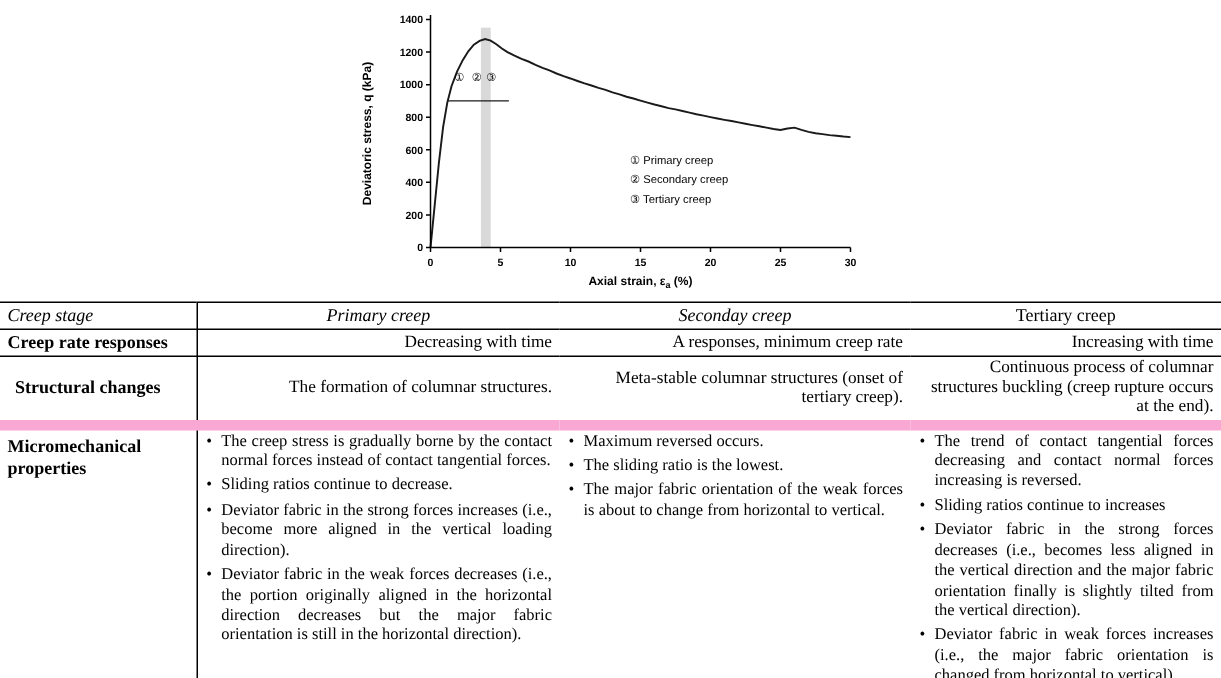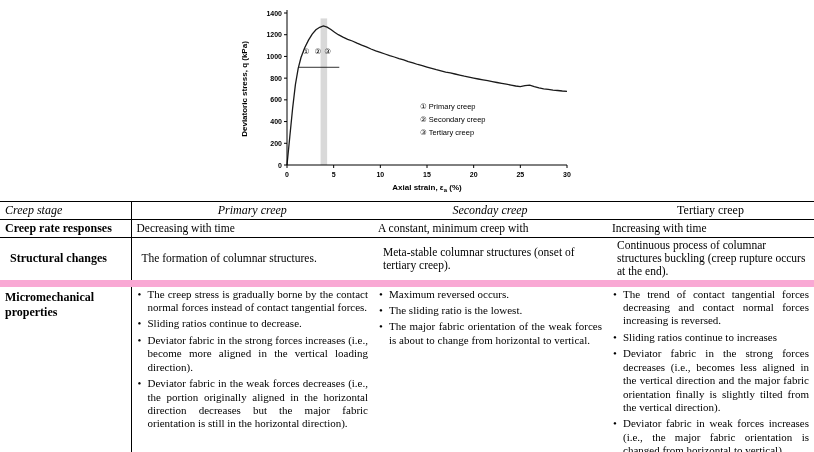--- a/index.html
+++ b/index.html
@@ -10,21 +10,21 @@
   table.creep{width:814px;border-collapse:collapse;table-layout:fixed;
               border-top:1px solid #000;border-bottom:3px double #000;margin-top:2px;}
   table.creep th,table.creep td{padding:1px 5px;vertical-align:middle;}
   thead th{border-bottom:1px solid #000;font-size:12px;font-weight:normal;text-align:center;height:15px;}
   th.first{text-align:left;}
   .ital{font-style:italic;}
   .col-label{border-right:1px solid #000;}
   td.rowlabel{font-weight:bold;font-size:12px;text-align:left;}
   tr.row-rate td{border-bottom:1px solid #000;height:14px;}
   tr.row-struct td{border-bottom:7px solid #f9a8d4;height:32px;padding-left:10px;}
-  td.c{text-align:left;font-size:11.5px;line-height:1.15;}
+  td.c{text-align:right;font-size:11.5px;line-height:1.15;}
   tr.row-micro td{vertical-align:top;}
   td.bullets{font-size:11px;text-align:justify;padding:3px 9px 3px 9px;line-height:1.22;}
   td.bullets ul{margin:0;padding:0;list-style:none;}
   td.bullets li{position:relative;padding-left:11px;margin-bottom:3px;}
   td.bullets li::before{content:"\2022";position:absolute;left:1px;top:0;}
   td.rowlabel.top{vertical-align:top;padding-top:3px;}
 </style>
 </head>
 <body>
 
@@ -90,21 +90,21 @@
         <th class="first ital col-label">Creep stage</th>
         <th class="ital">Primary creep</th>
         <th class="ital">Seconday creep</th>
         <th>Tertiary creep</th>
       </tr>
     </thead>
     <tbody>
       <tr class="row-rate">
         <td class="rowlabel col-label">Creep rate responses</td>
         <td class="c">Decreasing with time</td>
-        <td class="c">A constant, minimum creep with</td>
+        <td class="c">A responses, minimum creep rate</td>
         <td class="c">Increasing with time</td>
       </tr>
       <tr class="row-struct">
         <td class="rowlabel col-label">Structural changes</td>
         <td class="c">The formation of columnar structures.</td>
         <td class="c">Meta-stable columnar structures (onset of tertiary creep).</td>
         <td class="c">Continuous process of columnar structures buckling (creep rupture occurs at the end).</td>
       </tr>
       <tr class="row-micro">
         <td class="rowlabel col-label top">Micromechanical properties</td>

